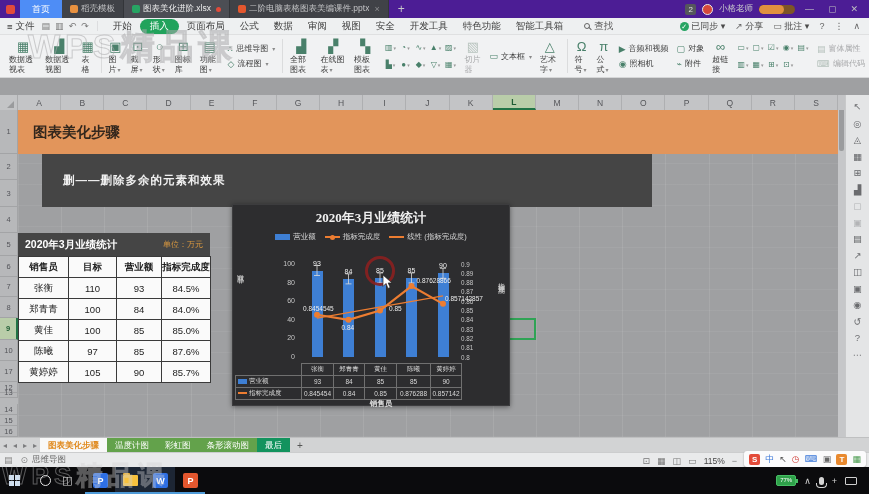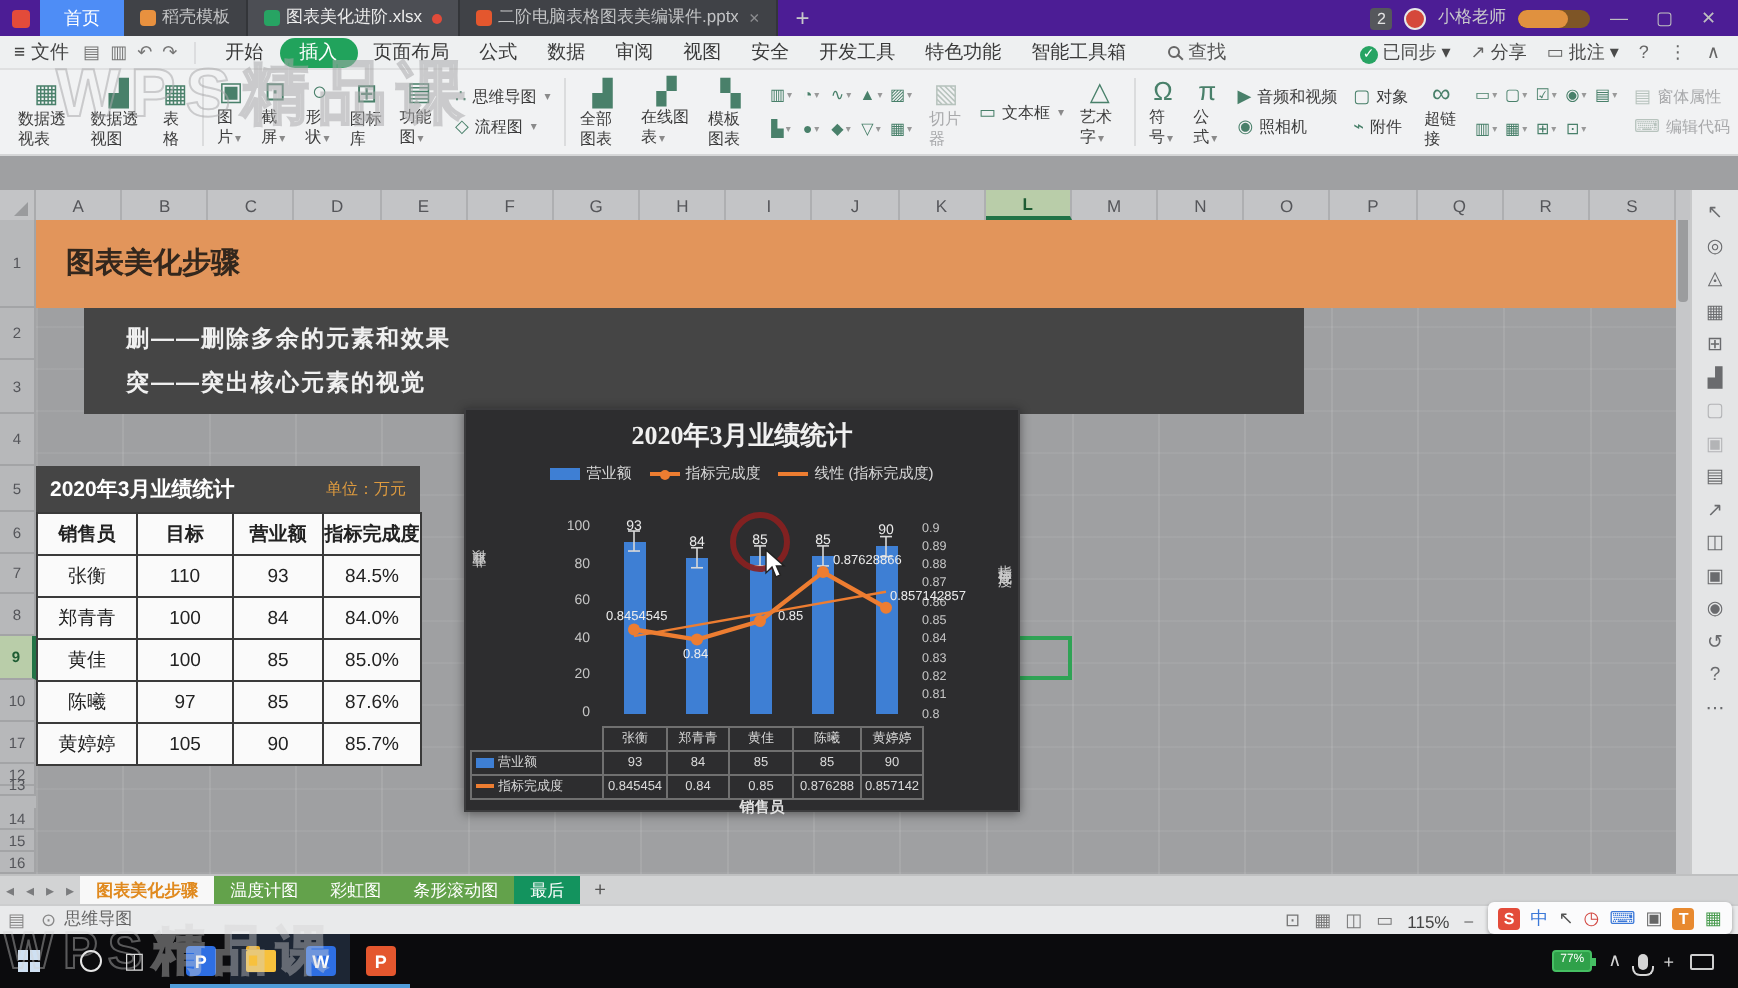--- a/index.html
+++ b/index.html
@@ -455,21 +455,20 @@
       <div class="rowh" style="top: 294px; height: 11px;">14</div>
       <div class="rowh" style="top: 305px; height: 11px;">15</div>
       <div class="rowh" style="top: 316px; height: 11px;">16</div>
     </div>
 
   <div id="sheet">
     <div class="vgrid"></div>
     <div id="banner">图表美化步骤</div>
     <div id="steps">
         <div class="stepline"><span>删</span><span>——删除多余的元素和效果</span></div>
-        <div class="stepline"><span>突</span><span>——突出核心元素的视觉</span></div>
       </div>
     <div id="stable">
       <div id="stitle">
         <span>2020年3月业绩统计</span>
         <span class="unit">单位：万元</span>
       </div>
       <table>
           <tbody id="stbody">
             <tr class="hd">
               <td style="width: 50px;">销售员</td>

